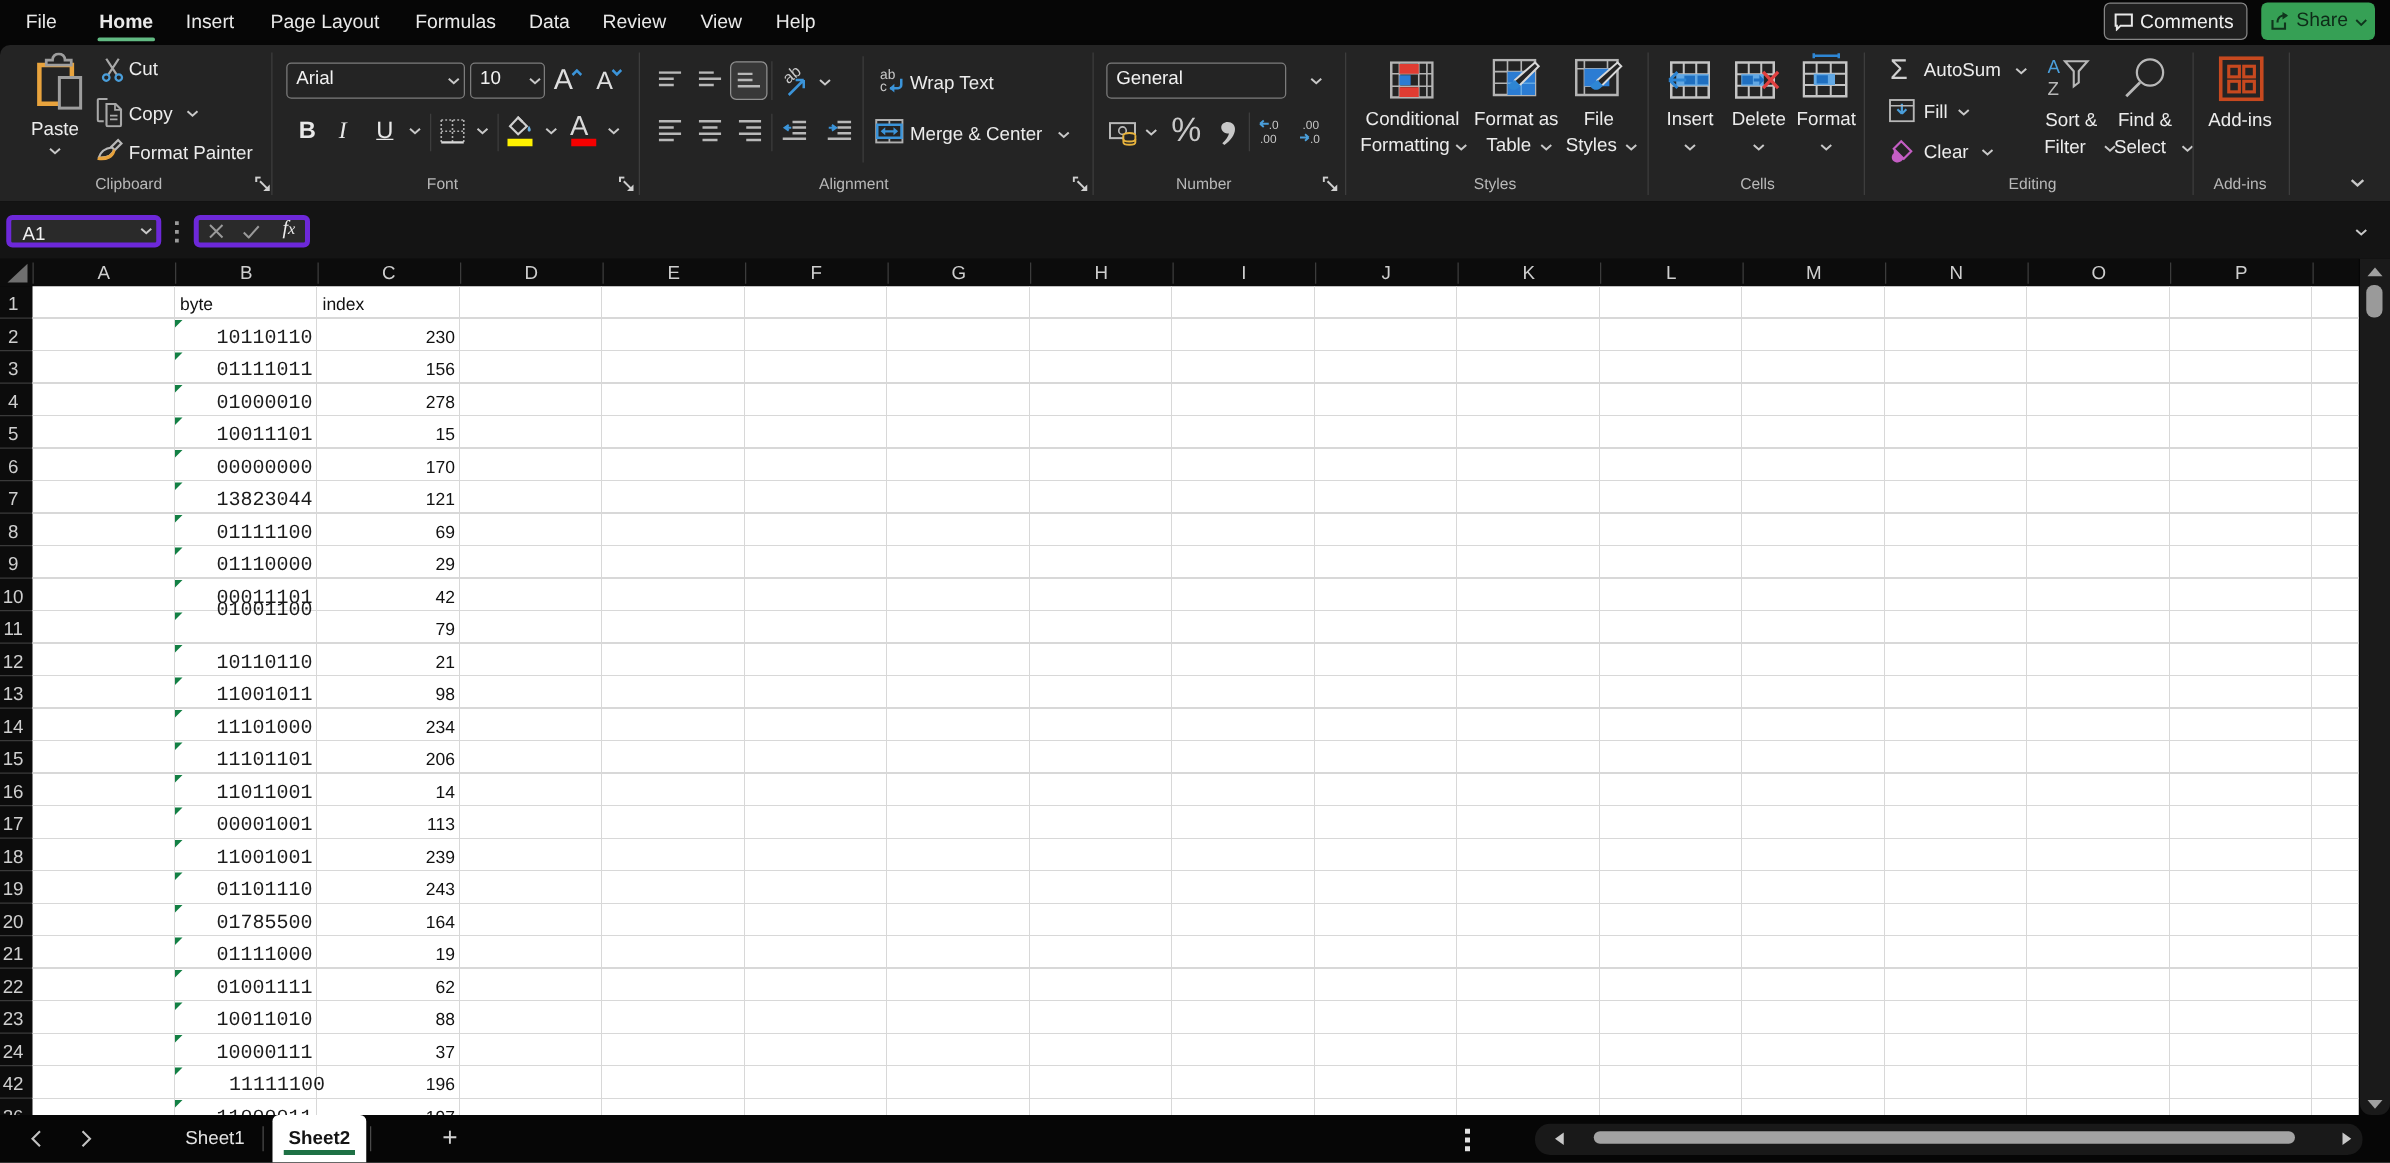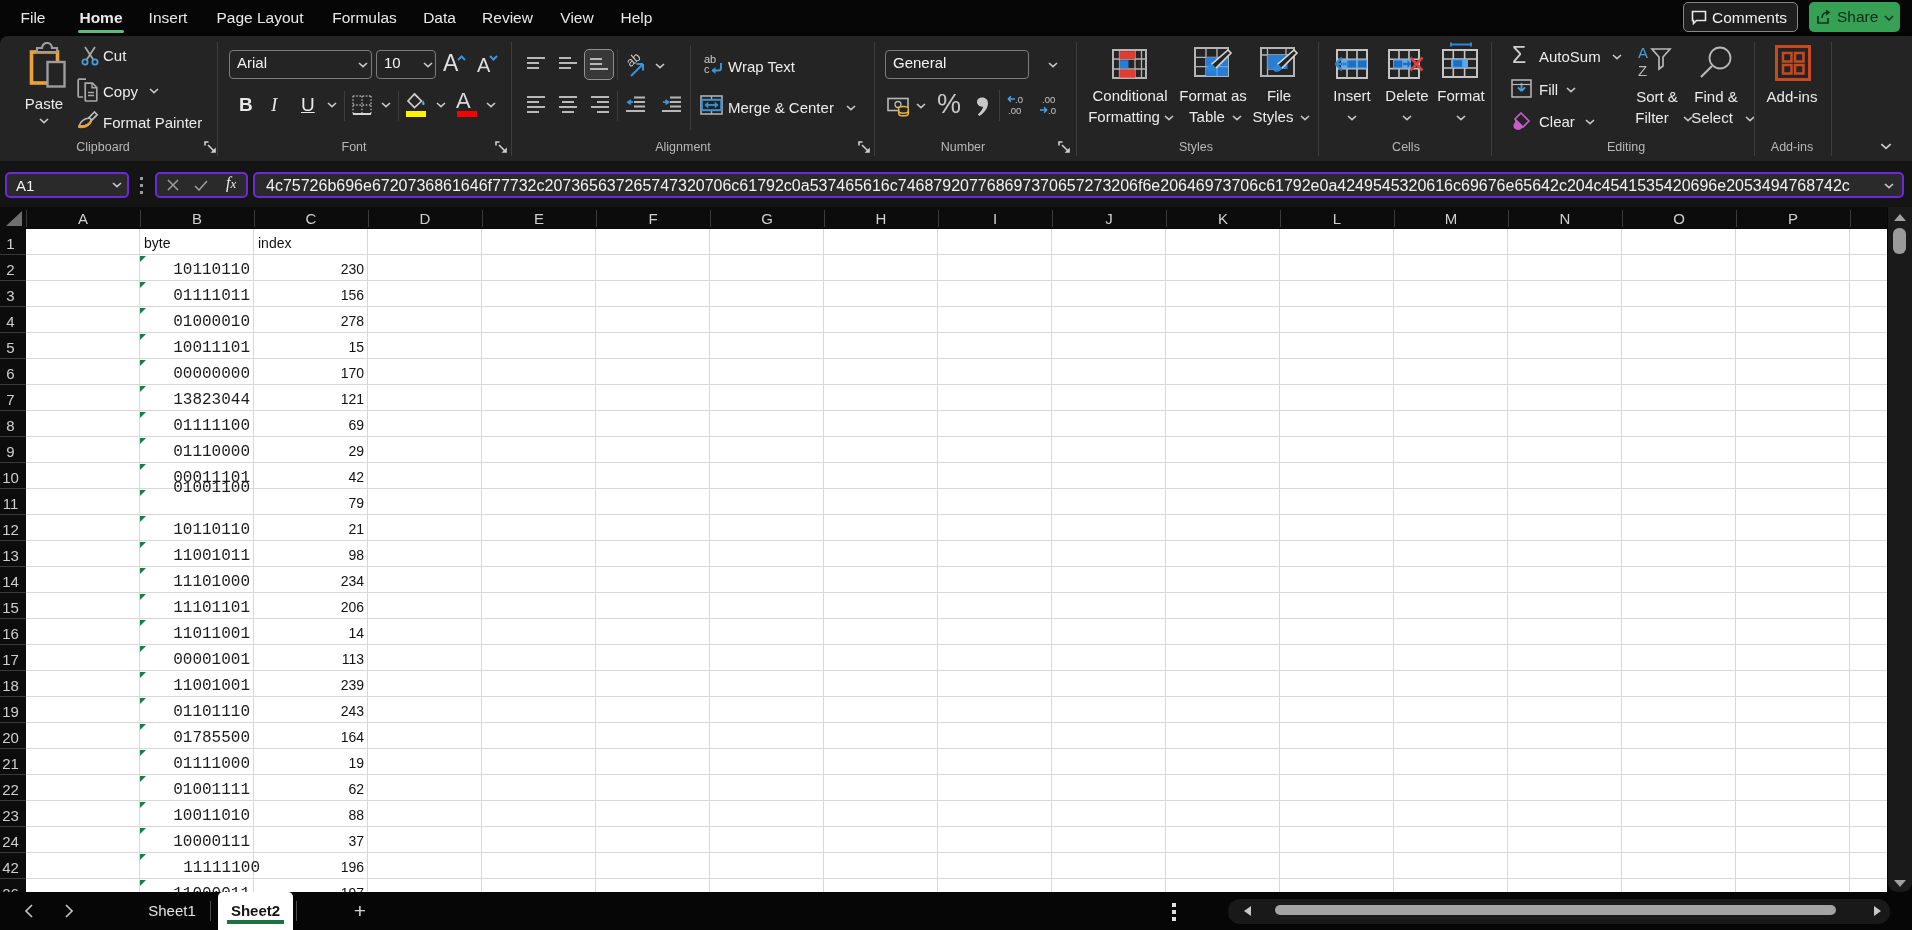--- a/index.html
+++ b/index.html
@@ -13,21 +13,21 @@
   color:#f0f0f0;font-size:15.5px}
 #sharebtn{position:absolute;border-radius:5px;background:#36a055;color:#0e2b18;font-size:15.5px;font-weight:400}
 #ribbon{left:0;top:36px;width:1912px;height:125px;background:#242424;border-radius:8px 0 0 0}
 .gsep{position:absolute;width:1px;background:#3d3d3d}
 .glabel{position:absolute;color:#b8b8b8;font-size:12.5px;text-align:center;white-space:nowrap;transform:translateX(-50%)}
 .rtext{position:absolute;color:#ececec;font-size:15px;white-space:nowrap}
 .rtext2{position:absolute;color:#ececec;font-size:15px;white-space:nowrap;text-align:center;transform:translateX(-50%)}
 .combo{position:absolute;background:#242424;border:1px solid #7c7c7c;border-radius:4px;color:#f2f2f2;font-size:15px}
 .selbox{position:absolute;border:1px solid #909090;border-radius:5px;background:#383838}
 #fstrip{left:0;top:161px;width:1912px;height:46px;background:#141414}
-.fbox{position:absolute;background:#2a2a2a;border:2px solid #6d28d9;border-radius:5px}
+.fbox{position:absolute;background:#2a2a2a;border:4px solid #6d28d9;border-radius:5px}
 #colhdr{left:0;top:207px;width:1887px;height:22px;background:#0c0c0c}
 .collet{position:absolute;top:207px;height:22px;line-height:23px;color:#cfcfcf;font-size:15px;text-align:center}
 .colsep{position:absolute;top:210px;height:17px;width:1px;background:#3c3c3c}
 #rowhdr{left:0;top:229px;width:26px;height:663px;background:#0c0c0c}
 .rownum{position:absolute;left:0;width:21px;height:26px;line-height:30px;color:#cfcfcf;font-size:15px;text-align:center}
 .rowsep{position:absolute;left:0;width:26px;height:1px;background:#3a3a3a}
 #cells{left:26px;top:229px;width:1861px;height:663px;background:#fff;overflow:hidden;
  background-image:
    repeating-linear-gradient(to bottom,transparent 0,transparent 25px,#d8d8d8 25px,#d8d8d8 26px),
    repeating-linear-gradient(to right,transparent 0,transparent 113px,#d8d8d8 113px,#d8d8d8 114px);}
@@ -426,23 +426,20 @@
     <div class="abs" style="left:140px;top:184px;width:3px;height:3px;background:#9a9a9a"></div>
     <div class="abs" style="left:140px;top:191px;width:3px;height:3px;background:#9a9a9a"></div>
     <div class="fbox" style="left:155px;top:172px;width:93px;height:26px"></div>
     <svg class="abs" width="12" height="12" viewBox="0 0 12 12" style="left:167px;top:179px">
 <path d="M1 1 L11 11 M11 1 L1 11" stroke="#9a9a9a" stroke-width="1.6"></path>
     </svg>
     <svg class="abs" width="14" height="11" viewBox="0 0 14 11" style="left:194px;top:180px">
 <path d="M1 6 L5 10 L13 1" stroke="#9a9a9a" stroke-width="1.6" fill="none"></path>
     </svg>
     <div class="abs" style="left:226px;top:174px;color:#ececec;font-size:16px;font-style:italic;font-family:'Liberation Serif',serif"><i>f</i><span style="font-size:13px">x</span></div>
-    <div class="fbox" style="left:253px;top:172px;width:1651px;height:26px;overflow:hidden">
-      <span style="position:absolute;left:11px;top:3px;color:#f2f2f2;font-size:16px;white-space:nowrap">4c75726b696e6720736861646f77732c207365637265747320706c61792c0a537465616c746879207768697370657273206f6e20646973706c61792e0a4249545320616c69676e65642c204c4541535420696e2053494768742c</span>
-    </div>
     <svg class="abs" width="10" height="6" viewBox="0 0 10 6" style="left:1884px;top:183px">
       <path d="M1 1 l4 3.6 4-3.6" fill="none" stroke="#c8c8c8" stroke-width="1.6"></path>
     </svg>
     <div class="abs" id="colhdr"></div>
     <svg class="abs" width="26" height="22" viewBox="0 0 26 22" style="left:0px;top:207px">
       <path d="M22 4 V19 H6 z" fill="#6f6f6f"></path>
     </svg>
     <div class="collet" style="left:26px;width:114px">A</div>
     <div class="collet" style="left:140px;width:114px">B</div>
     <div class="collet" style="left:254px;width:114px">C</div>

